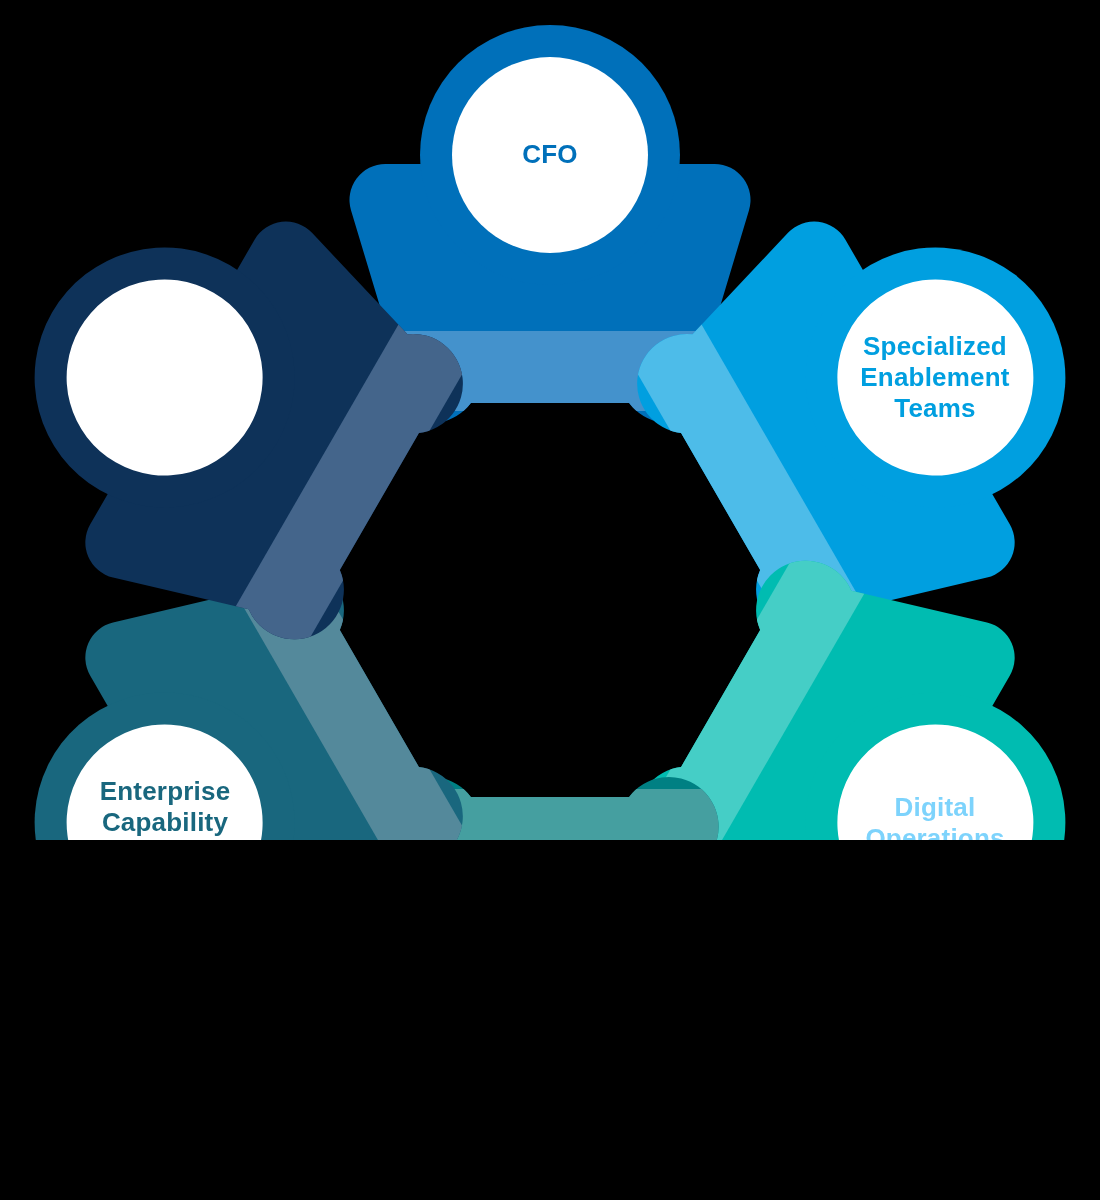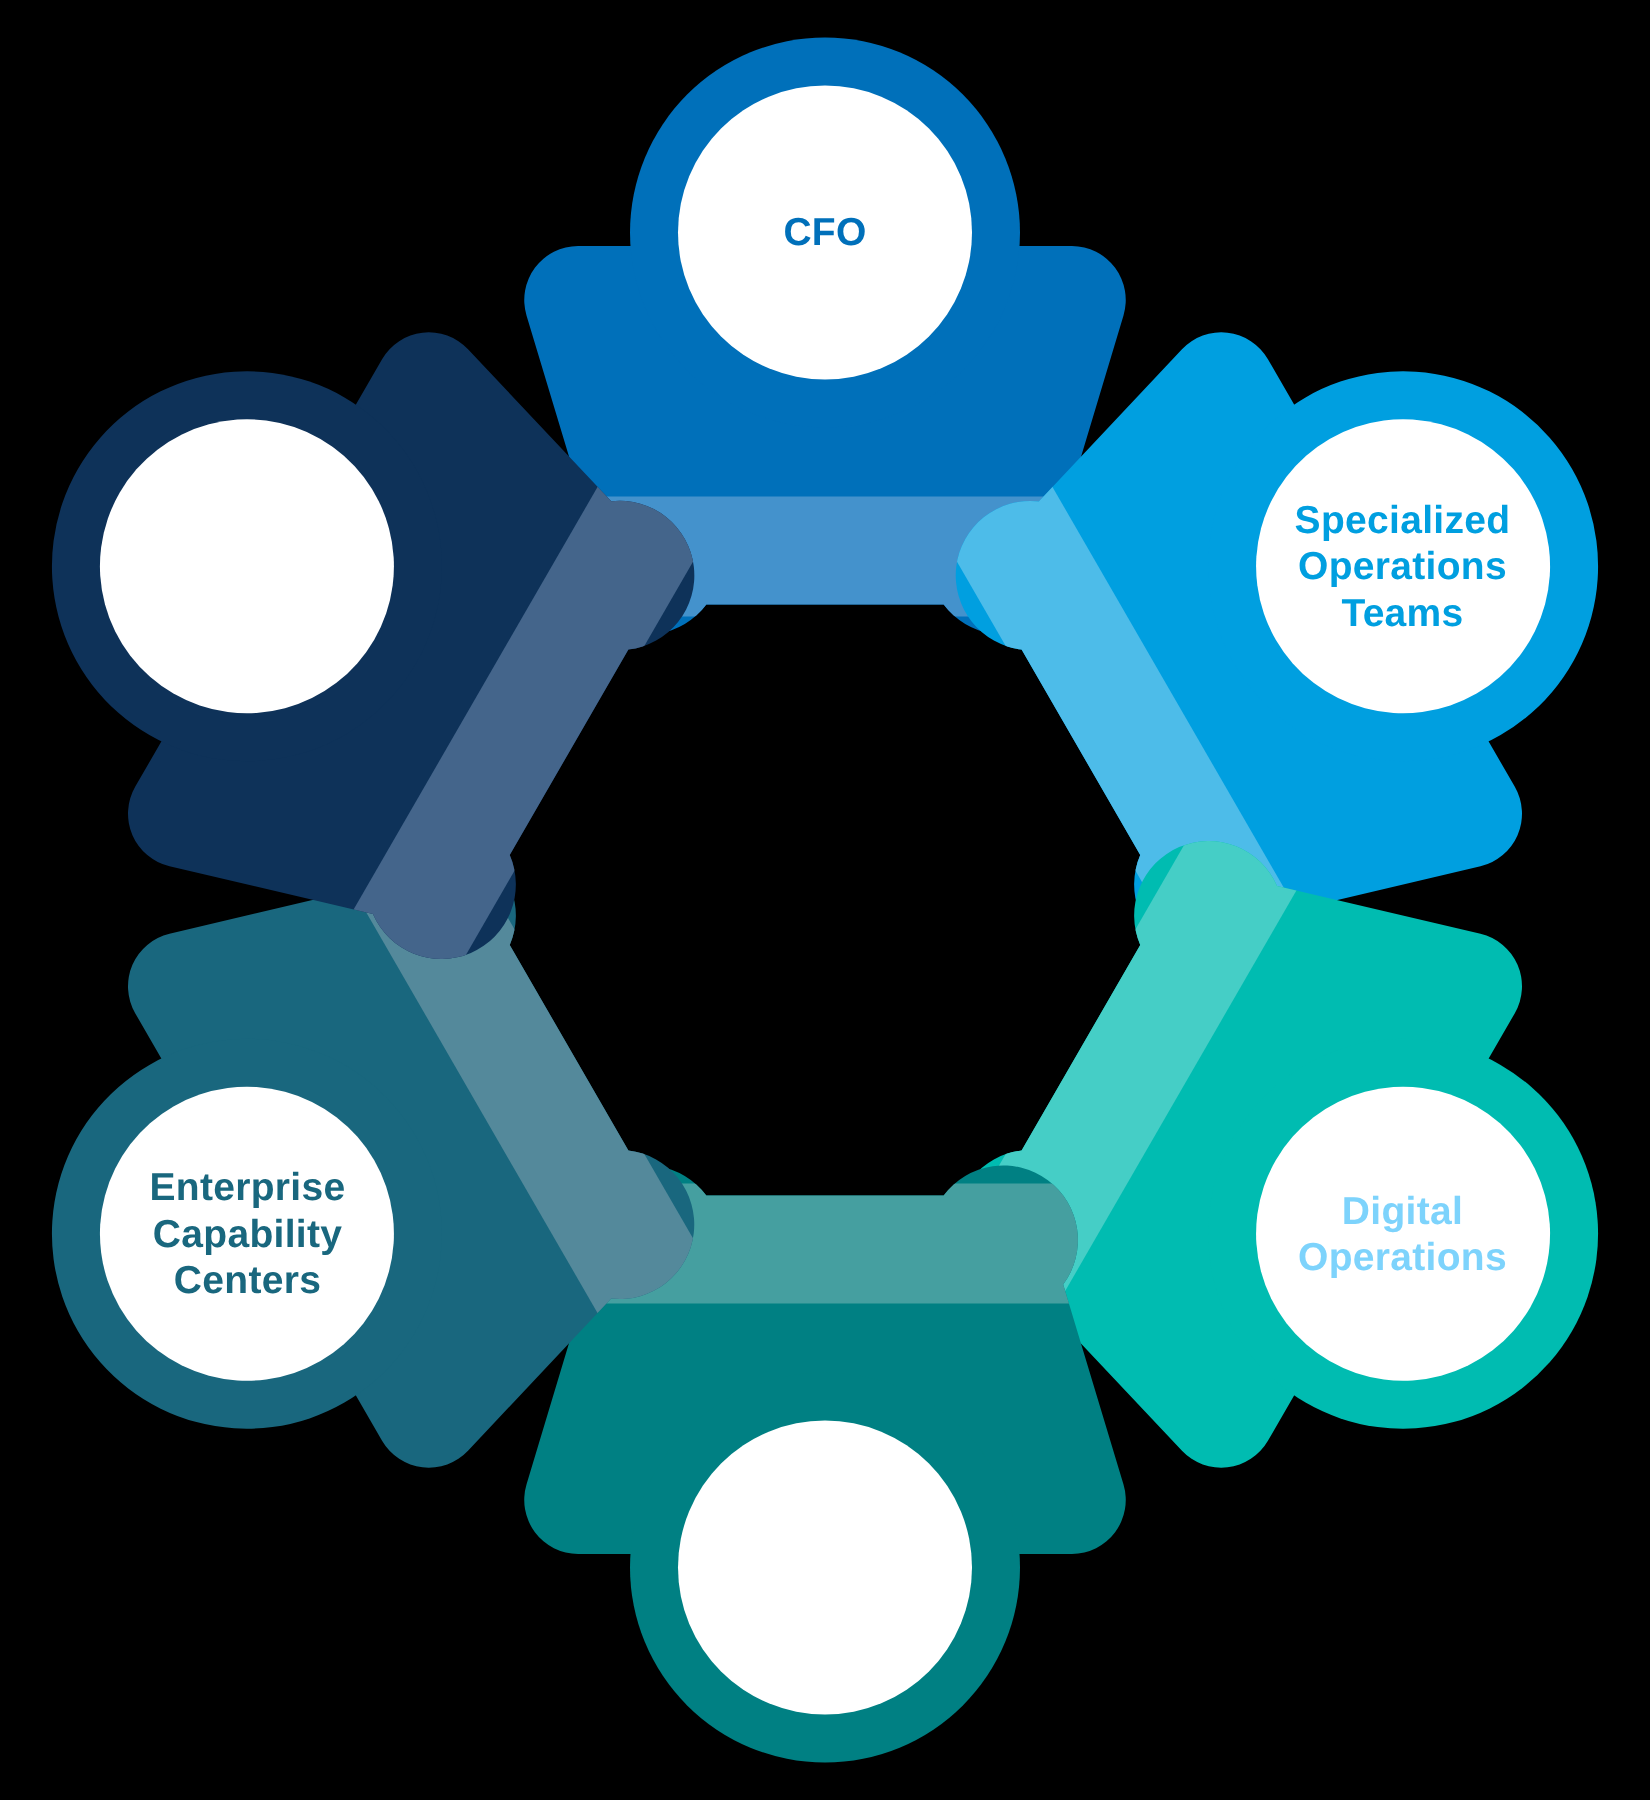--- a/index.html
+++ b/index.html
@@ -3,21 +3,21 @@
 <meta charset="utf-8">
 <style>
   html, body {
     margin: 0;
     padding: 0;
     background: #000000;
   }
   #canvas {
     position: relative;
     width: 1100px;
-    height: 1200px;
+    height: 840px;
     background: #000000;
     overflow: hidden;
     font-family: "Liberation Sans", sans-serif;
   }
   #cycle-svg {
     position: absolute;
     left: 0;
     top: 0;
     width: 1100px;
     height: 1200px;
@@ -84,16 +84,16 @@
       </g>
       <g transform="rotate(300 550 600)">
         <path d="M 385.4 164 L 714.6 164 A 36 36 0 0 1 749.0 210.3 L 708.9 343.7 A 46 46 0 0 1 629.1 403 L 470.9 403 A 46 46 0 0 1 391.2 343.7 L 351.0 210.3 A 36 36 0 0 1 385.4 164 Z" fill="#0E3259"></path>
         <rect x="300" y="331" width="500" height="80" fill="#44658B" clip-path="url(#bodyClip)"></rect>
         <circle cx="550" cy="155" r="130" fill="#0E3259"></circle>
         <circle cx="550" cy="155" r="98" fill="#FFFFFF"></circle>
       </g>
     </svg>
 
   <div class="node-label pos0" style="color: rgb(0, 112, 186);">CFO</div>
-  <div class="node-label pos1" style="color: rgb(0, 159, 224);">Specialized Operations Teams</div>
+  <div class="node-label pos1" style="color: rgb(0, 159, 224);">Specialized Enablement Teams</div>
   <div class="node-label pos2" style="color: #7dd3fc;">Digital Operations</div>
   <div class="node-label pos4" style="color: rgb(25, 103, 126);">Enterprise Capability Centers</div>
 </div>
 
 </body></html>

